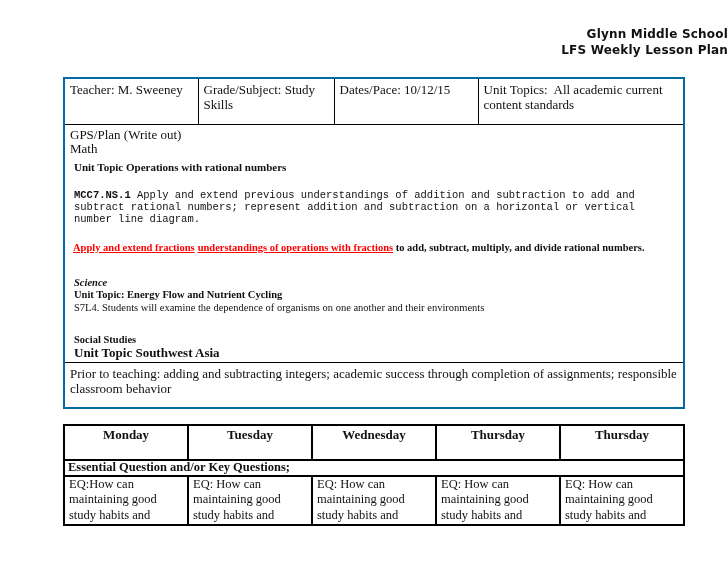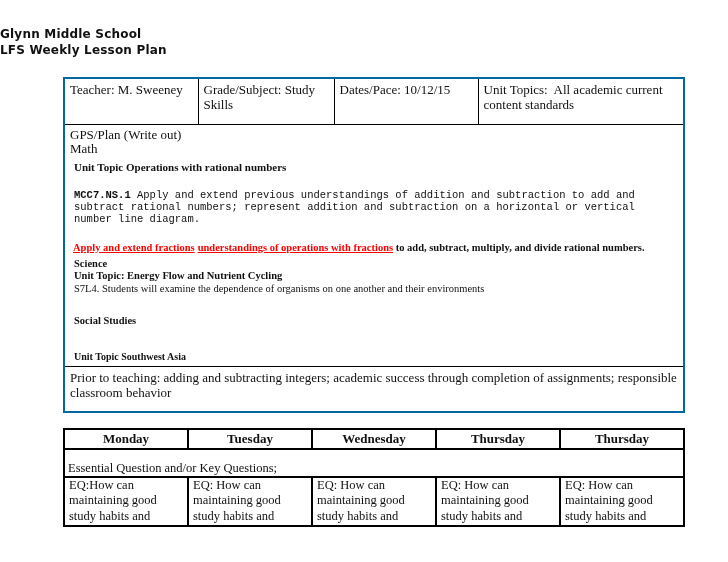--- a/index.html
+++ b/index.html
@@ -1,48 +1,48 @@
 <!DOCTYPE html>
 <html><head>
 <meta charset="utf-8">
 <style>
   * { margin:0; padding:0; box-sizing:border-box; }
   html,body { width:728px; height:562px; background:#ffffff; overflow:hidden; }
   body { font-family:"Liberation Serif", serif; color:#111111; }
 
-  .doc-title { text-align:left; margin-top:26px; font-family:"DejaVu Sans", sans-serif;
+  .doc-title { text-align:right; margin-top:26px; font-family:"DejaVu Sans", sans-serif;
                font-size:12px; font-weight:600; line-height:16px; letter-spacing:0.2px; }
 
   table { border-collapse:collapse; table-layout:fixed; width:620px; margin-left:63px; }
 
   .info-table { margin-top:19px; border:2px solid #0369a1; }
   .info-table td { border:1.5px solid #000; vertical-align:top;
                    font-size:13px; line-height:15px; padding:3px 5px; }
   .row-head { height:46px; }
   .cell-standards { height:207px; padding:2px 4px 2px 3px; }
   .cell-prior { height:45px; font-size:13.5px; line-height:16px; }
 
   .prewrap { white-space:pre-wrap; }
 
   .l-heading, .l-math { font-size:13px; line-height:14.5px; }
   .l-unittopic  { font-weight:bold; font-size:11px; padding-left:4px; margin-top:3px; }
   .l-mcc        { font-size:10.5px; line-height:12px; margin-top:14px; padding-left:4px;font-family:Liberation Mono, monospace; }
   .l-red        { font-size:10.5px; font-weight:bold; margin-top:15px; padding-left:3px; }
   .red-u        { color:#ff0000; text-decoration:underline; }
   .red-u + .red-u { margin-left:3px; }
-  .l-sci-label  { font-weight:bold; font-size:10.5px; line-height:12.5px; margin-top:3px; padding-left:4px; }
+  .l-sci-label  { font-weight:bold; font-size:10.5px; line-height:12.5px; margin-top:22px; padding-left:4px;font-style:italic; }
   .l-sci-topic  { font-weight:bold; font-size:10.5px; line-height:12.5px; padding-left:4px; }
   .l-s7l4       { font-size:10.5px; line-height:12.5px; padding-left:4px; }
   .l-soc-label  { font-weight:bold; font-size:10.5px; line-height:12.5px; margin-top:20px; padding-left:4px; }
-  .l-soc-topic  { font-weight:bold; font-size:10px; line-height:12.5px; padding-left:4px;margin-top:23px; }
+  .l-soc-topic  { font-weight:bold; font-size:13px; line-height:12.5px; padding-left:4px; }
 
   .week-table { margin-top:15px; }
   .week-table td { border:2px solid #000; vertical-align:top; }
-  .day-cell { text-align:center; font-weight:bold; font-size:13px; height:20px; padding:1px 2px; }
-  .section-cell { font-weight:normal; font-size:12.5px; height:15px; line-height:13px; padding:12px 3px 1px 3px; }
+  .day-cell { text-align:center; font-weight:bold; font-size:13px; height:35px; padding:1px 2px; }
+  .section-cell { font-weight:bold; font-size:12.5px; height:15px; line-height:13px; padding:0 3px 1px 3px; }
   .eq-cell { font-size:12.5px; line-height:15.5px; height:47px; padding:0 4px 1px 4px; }
 </style>
 </head>
 <body>
 
 <div class="doc-title">
   <div>Glynn Middle School</div>
   <div>LFS Weekly Lesson Plan</div>
 </div>
 

